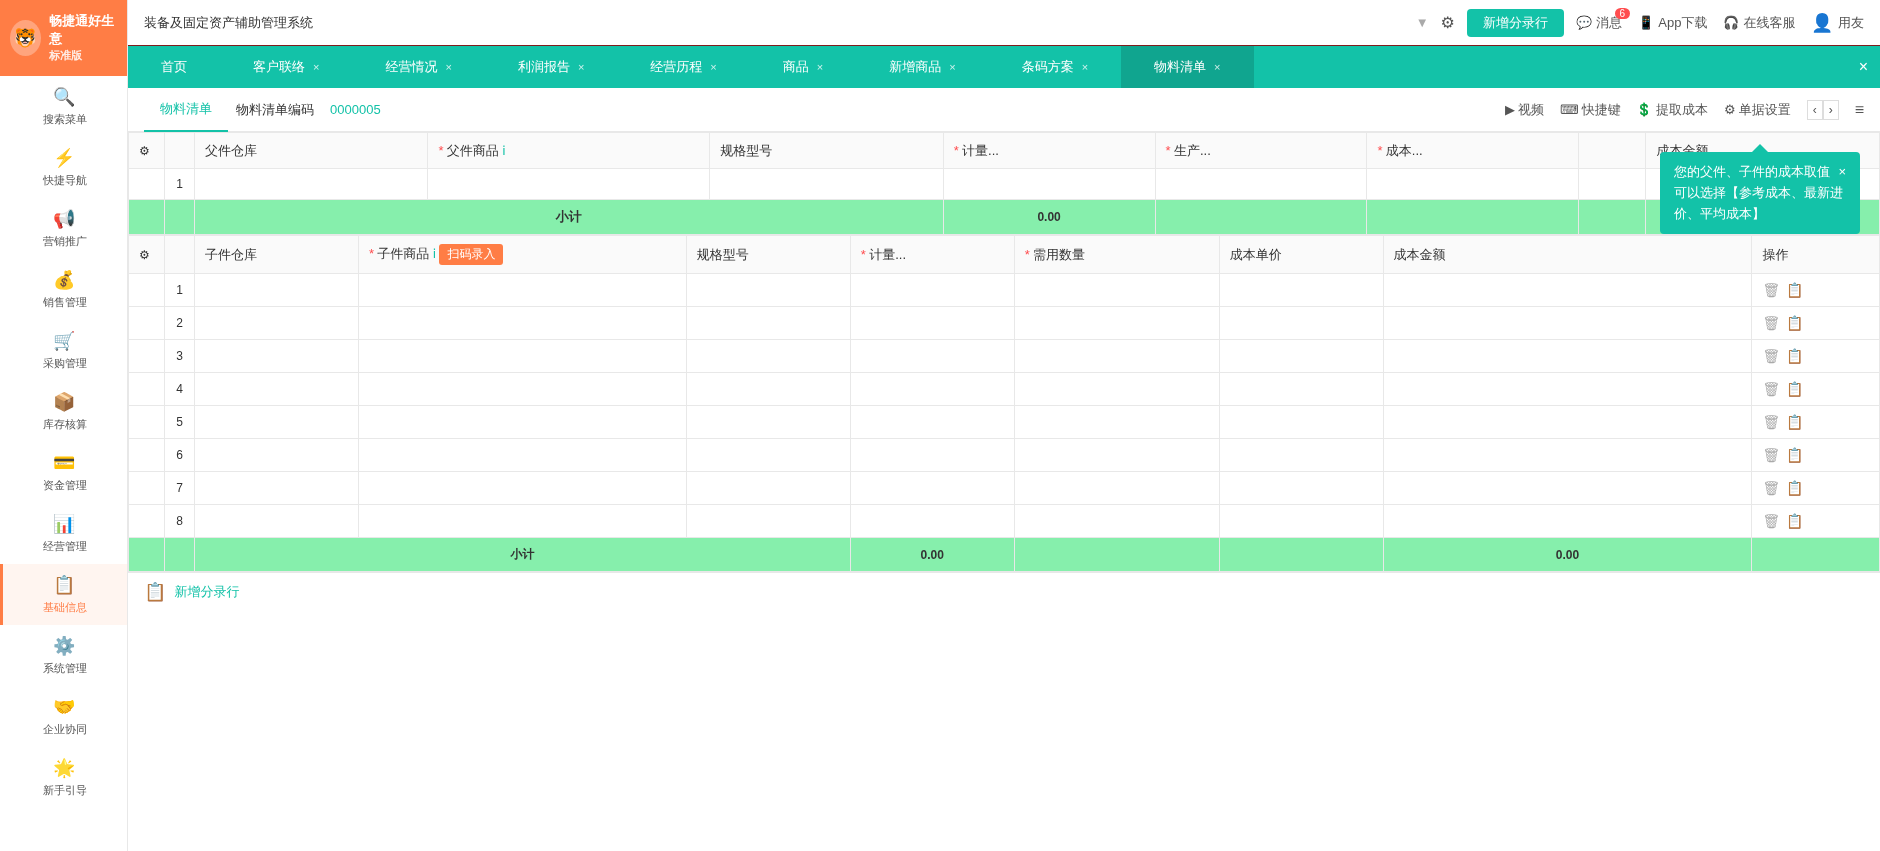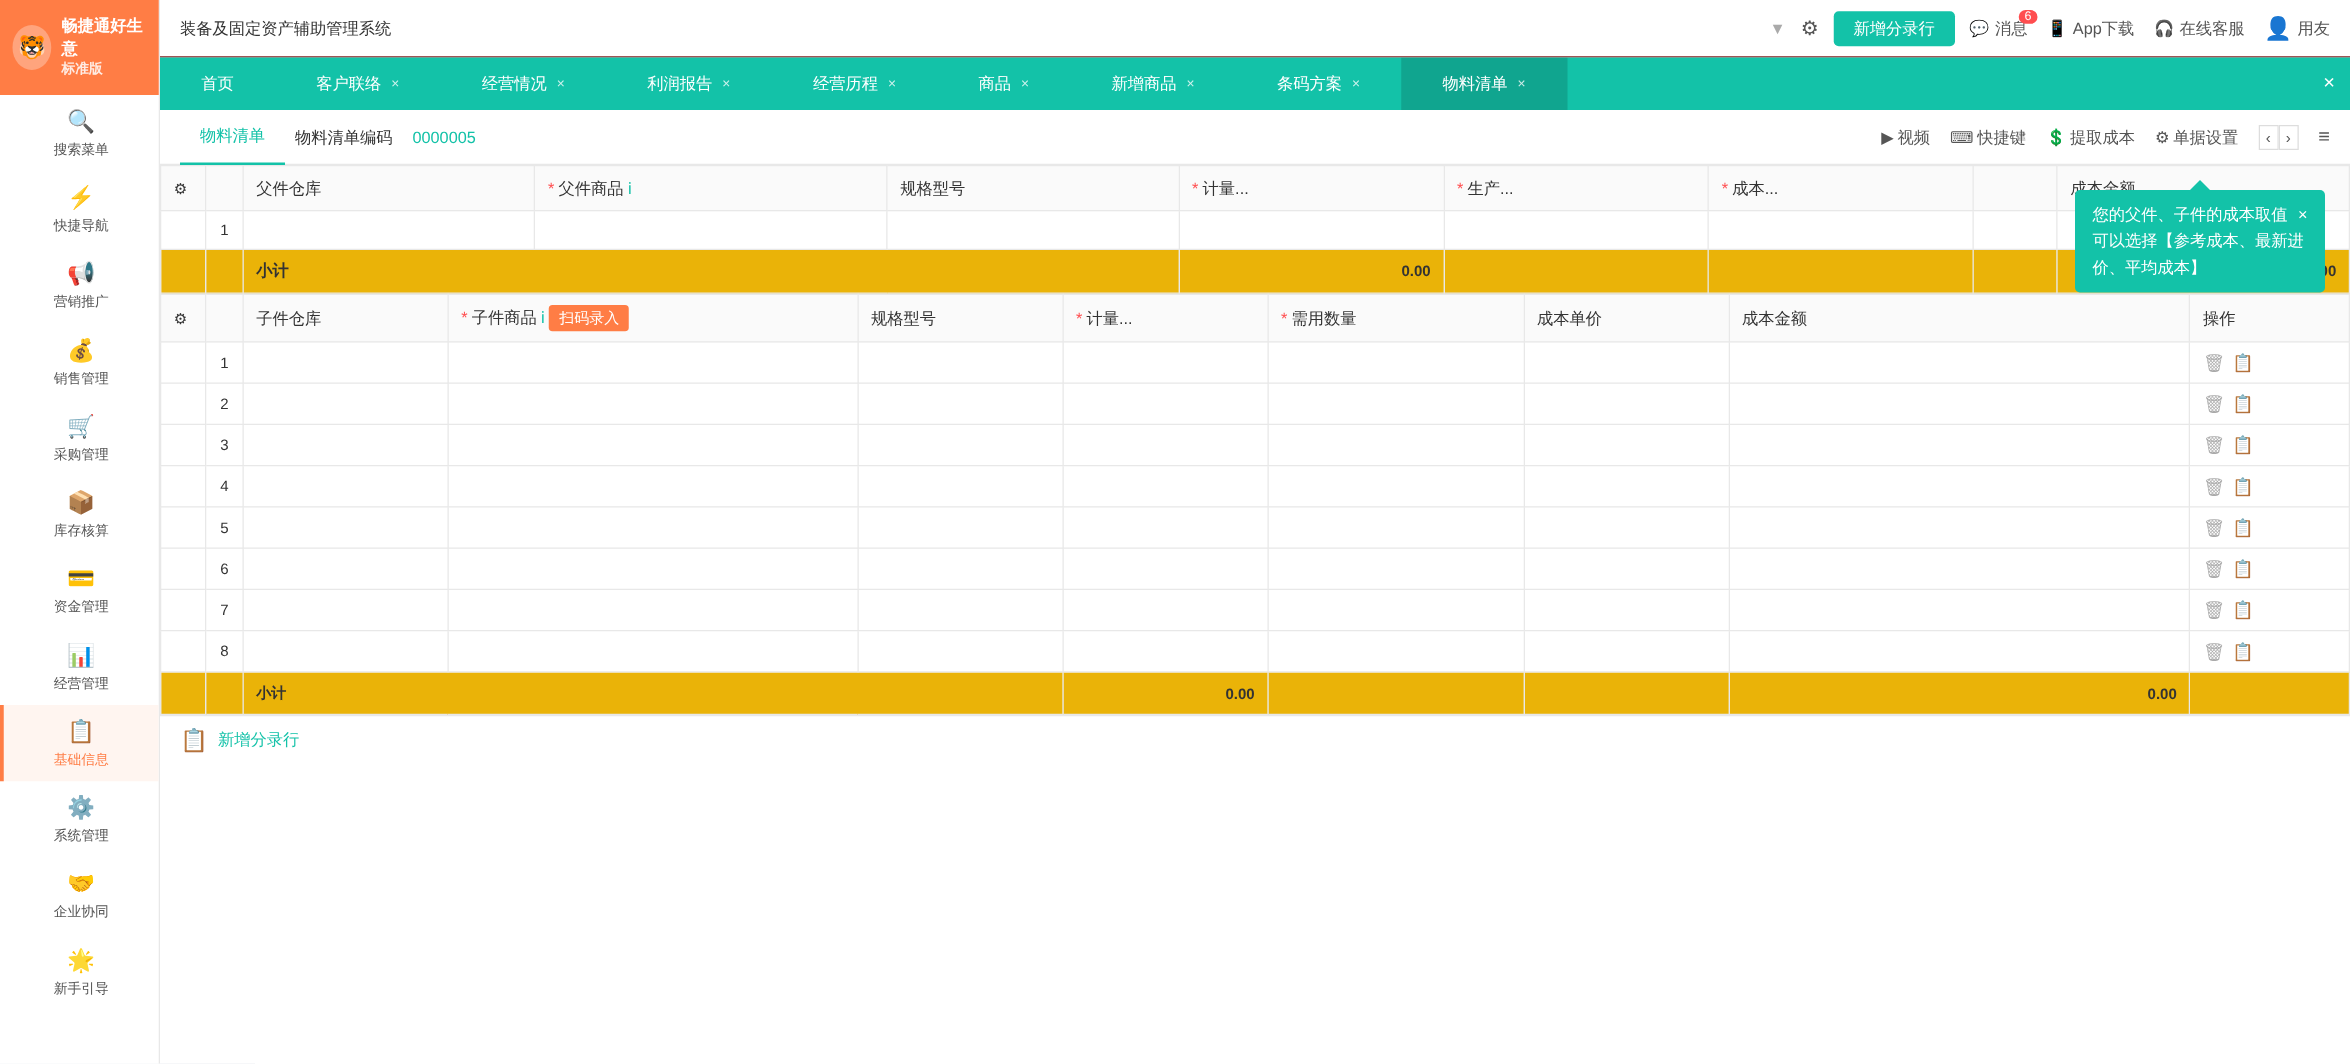--- a/index.html
+++ b/index.html
@@ -51,21 +51,21 @@
     .page-body { flex: 1; overflow-y: auto; padding: 0; background: #fff; position: relative; }
 
     
     .section-header { font-size: 13px; font-weight: 600; color: #333; padding: 10px 16px 6px; }
 
     
     .data-table { width: 100%; border-collapse: collapse; }
     .data-table th { background: #fafafa; border: 1px solid #e8e8e8; padding: 8px 10px; text-align: left; font-weight: normal; color: #333; font-size: 12px; white-space: nowrap; }
     .data-table th .required { color: #ff4d4f; }
     .data-table td { border: 1px solid #e8e8e8; padding: 8px 10px; color: #333; font-size: 12px; }
-    .data-table tr.subtotal td { background: #eab308; font-weight: 600; }
+    .data-table tr.subtotal td { background: #86efac; font-weight: 600; text-align: center; }
     .settings-col { width: 36px; text-align: center; color: #888; }
     .row-num { width: 30px; text-align: center; color: #888; }
 
     .scan-btn { background: #ff7d45; color: #fff; border: none; border-radius: 3px; padding: 2px 8px; font-size: 12px; cursor: pointer; }
 
     
     .action-icons { display: flex; gap: 6px; }
     .action-icon { color: #aaa; cursor: pointer; font-size: 14px; }
 
     

